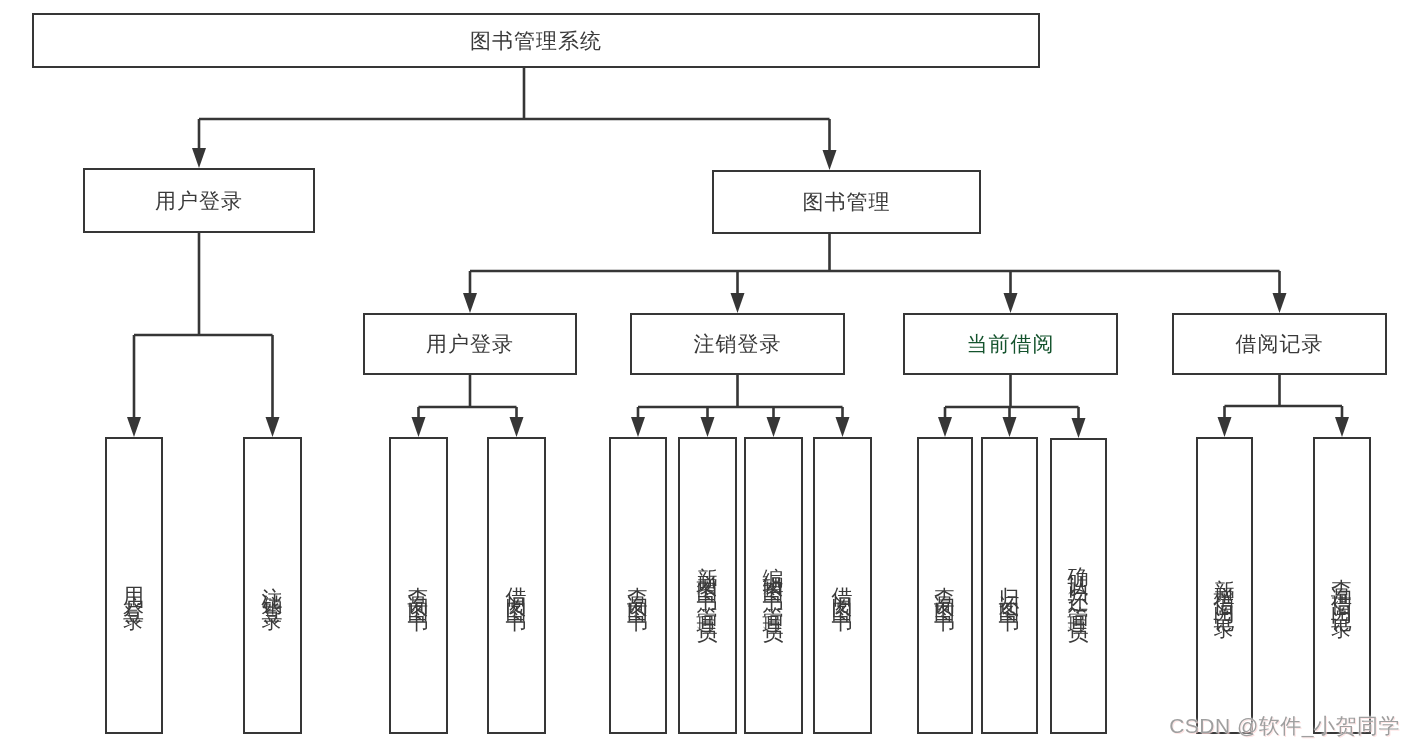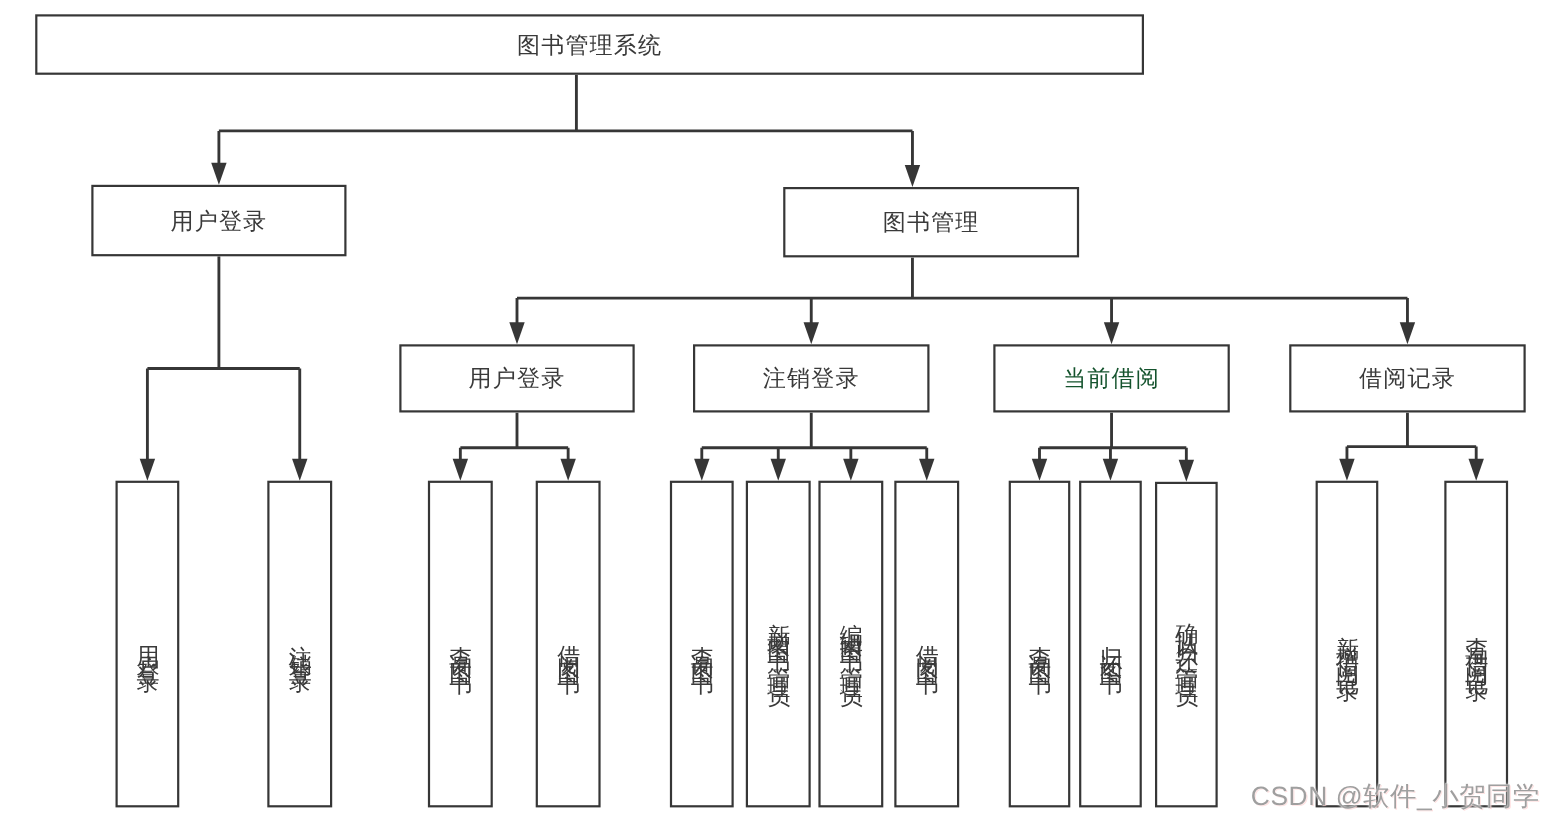--- a/index.html
+++ b/index.html
@@ -48,21 +48,21 @@
   }
   .node.vertical {
     justify-content: center;
     align-items: center;
   }
   .watermark {
     position: absolute;
     right: 5px;
     bottom: 7px;
     z-index: 5;
-    font-size: 24px;
+    font-size: 21px;
     color: #9f9f9f;
     letter-spacing: 0.5px;
     text-shadow: 0 0 3px #ffffff, 0 0 1px #ffffff, 1px 1px 0 rgba(255,185,185,0.55);
     white-space: nowrap;
   }
 </style>
 </head>
 <body>
 
 <div class="stage">

